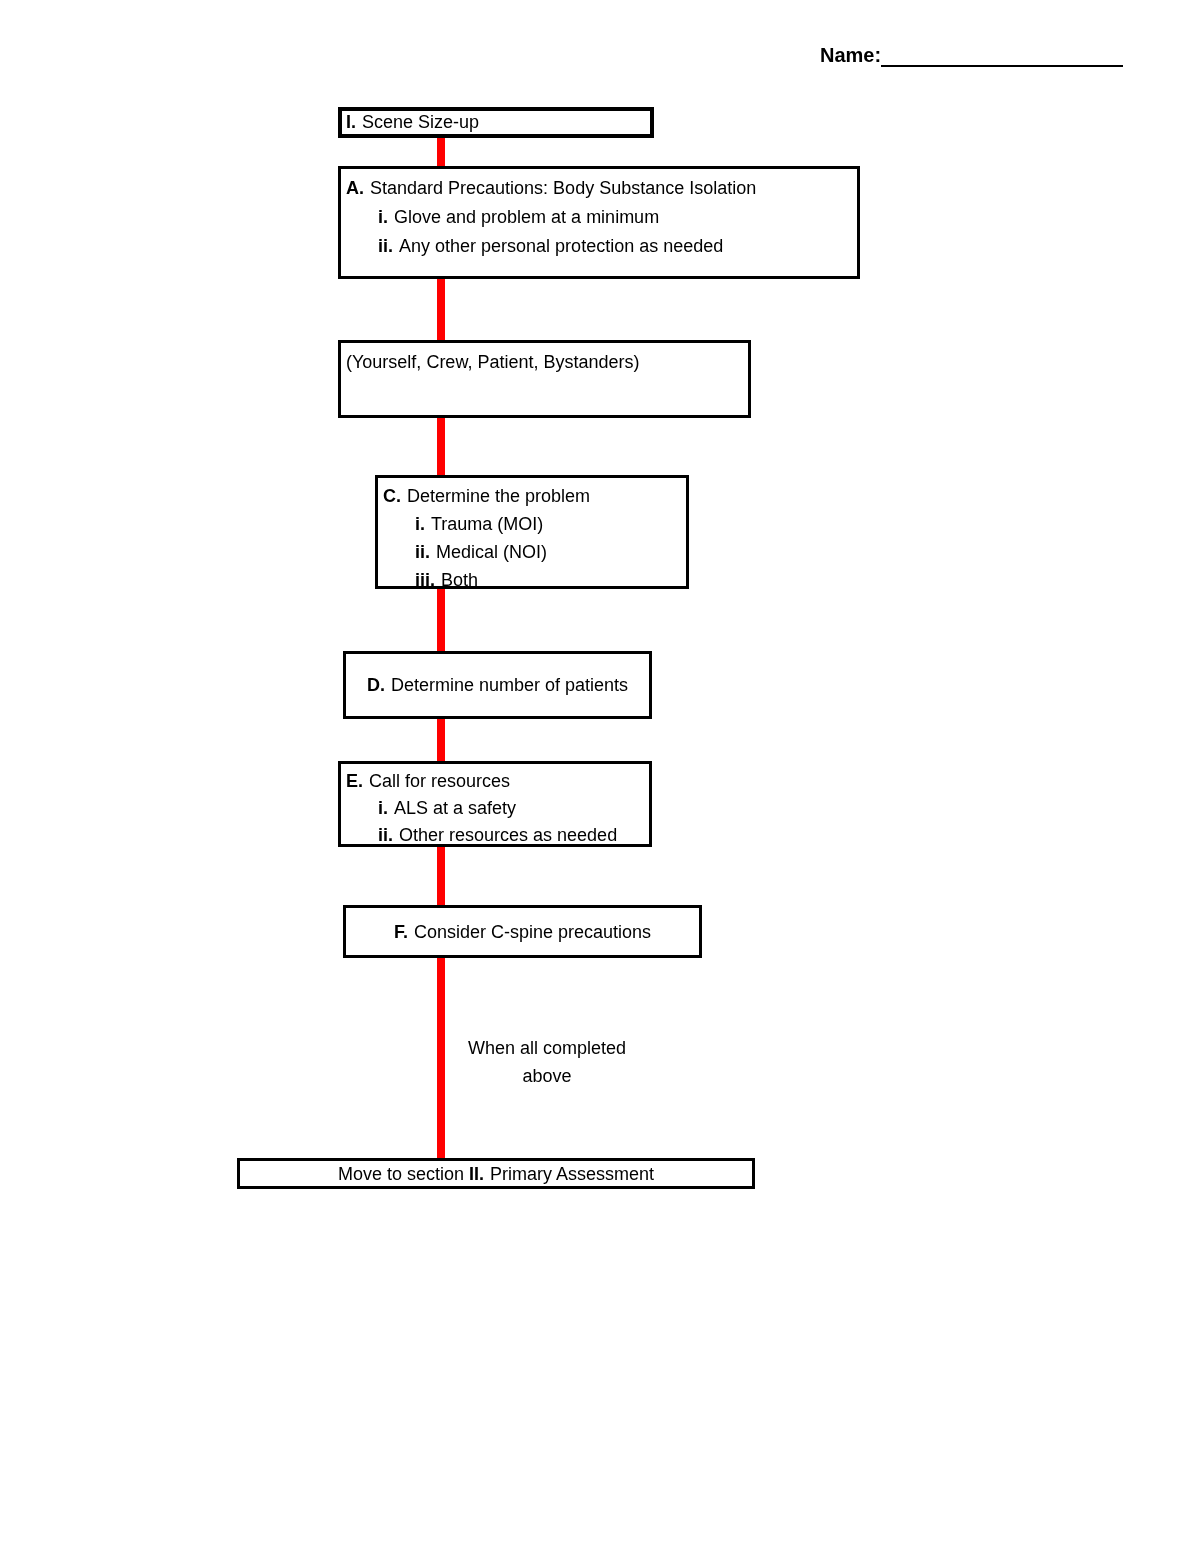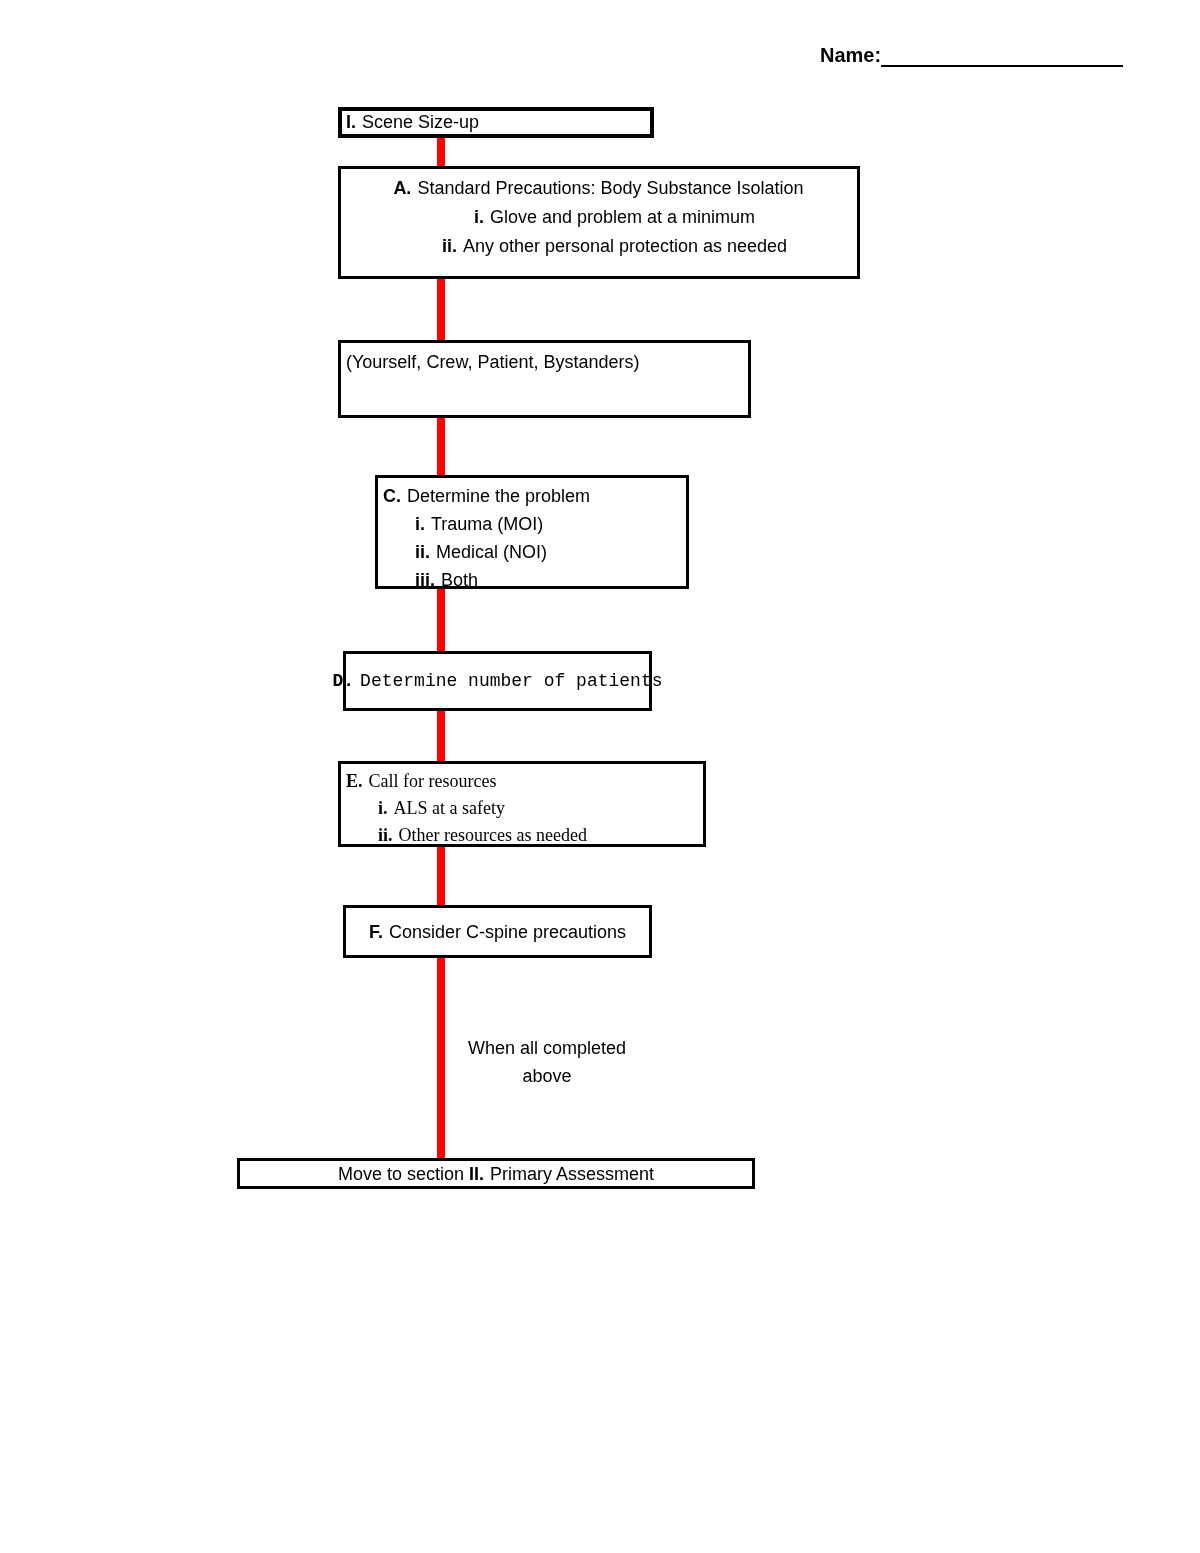--- a/index.html
+++ b/index.html
@@ -39,26 +39,26 @@
     padding: 4px 6px 0 5px;
   }
   .box .line { white-space: nowrap; }
   .b { font-weight: bold; margin-right: 6px; }
   .indent { padding-left: 32px; }
   .center-box {
     display: flex; align-items: center; justify-content: center;
     padding: 0;
   }
   #box-i    { left: 338px; top: 107px; width: 316px; height: 31px; border-width: 4px; line-height: 22px; padding: 0 4px; }
-  #box-a    { left: 338px; top: 166px; width: 522px; height: 113px; line-height: 29px; padding-top: 5px; text-align: center; }
+  #box-a    { left: 338px; top: 166px; width: 522px; height: 113px; line-height: 29px; padding-top: 5px; }
   #box-b    { left: 338px; top: 340px; width: 413px; height: 78px;  line-height: 30px; padding-top: 4px; }
   #box-c    { left: 338px; top: 475px; width: 314px; height: 114px; margin-left: 37px; }
-  #box-d    { left: 343px; top: 651px; width: 309px; height: 60px; font-family: Liberation Mono, monospace; }
-  #box-e    { left: 338px; top: 761px; width: 368px; height: 86px;  line-height: 27px; font-family: Liberation Serif, serif; }
-  #box-f    { left: 343px; top: 905px; width: 309px; height: 53px; align-items: center; }
+  #box-d    { left: 343px; top: 651px; width: 309px; height: 68px; }
+  #box-e    { left: 338px; top: 761px; width: 314px; height: 86px;  line-height: 27px; }
+  #box-f    { left: 343px; top: 905px; width: 359px; height: 53px; align-items: center; }
   #box-move { left: 237px; top: 1158px; width: 518px; height: 31px; font-size: 18px; }
   .note {
     position: absolute;
     left: 437px; top: 1034px; width: 220px;
     text-align: center;
     font-size: 18px; line-height: 28px;
     z-index: 1;
   }
 </style>
 </head>

